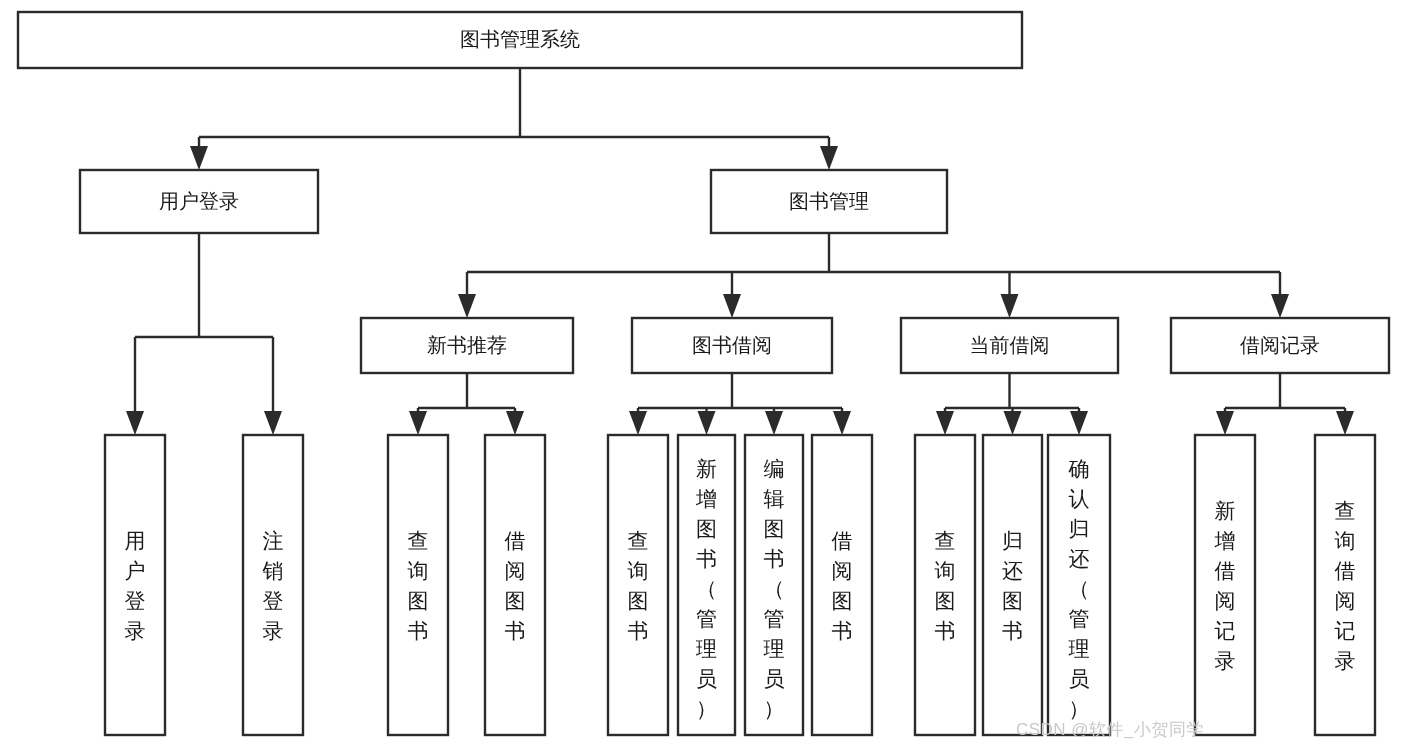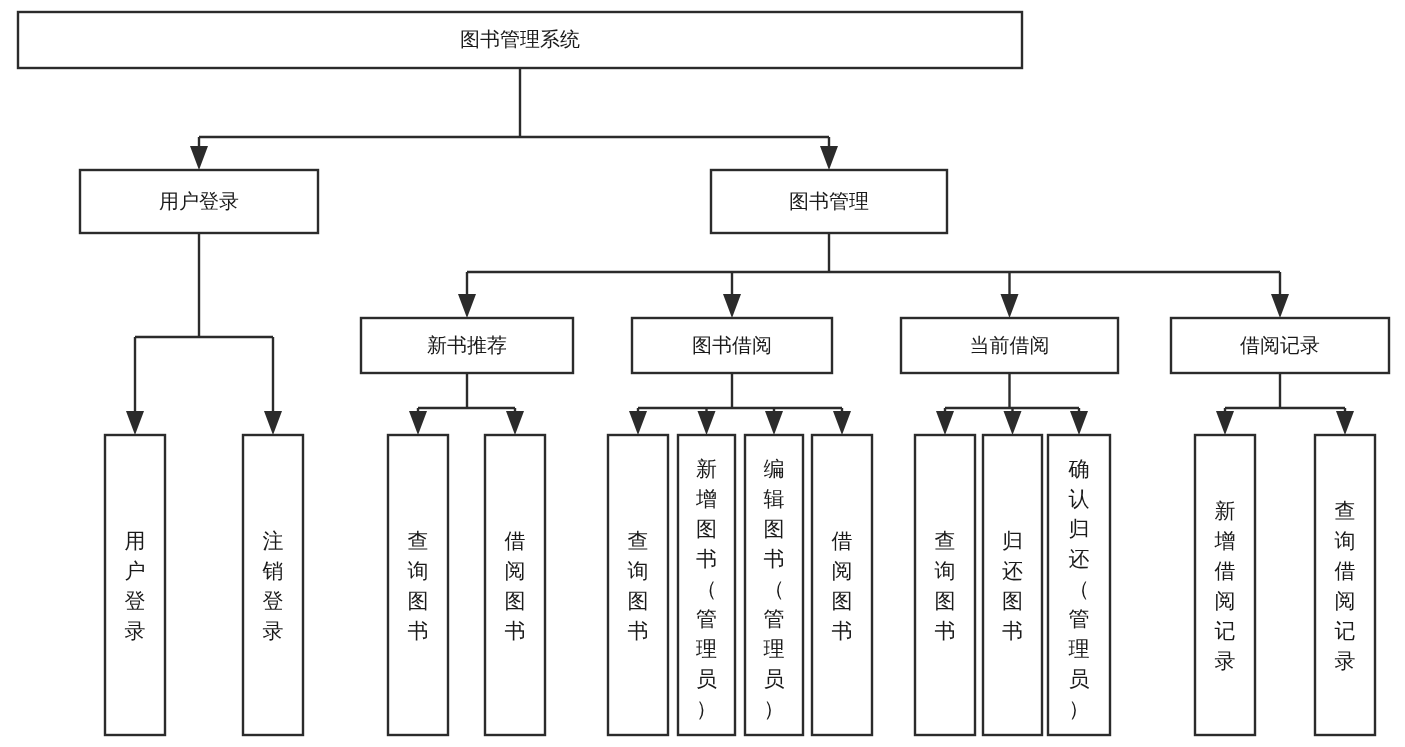--- a/index.html
+++ b/index.html
@@ -243,13 +243,14 @@
         <g>
           <rect x="1195" y="435" width="60" height="300" class="node-box"></rect>
           <text x="1225" y="518.4" class="node-label-vertical" font-size="21"><tspan x="1225" dy="0">新</tspan><tspan x="1225" dy="30">增</tspan><tspan x="1225" dy="30">借</tspan><tspan x="1225" dy="30">阅</tspan><tspan x="1225" dy="30">记</tspan><tspan x="1225" dy="30">录</tspan></text>
         </g>
         <g>
           <rect x="1315" y="435" width="60" height="300" class="node-box"></rect>
           <text x="1345" y="518.4" class="node-label-vertical" font-size="21"><tspan x="1345" dy="0">查</tspan><tspan x="1345" dy="30">询</tspan><tspan x="1345" dy="30">借</tspan><tspan x="1345" dy="30">阅</tspan><tspan x="1345" dy="30">记</tspan><tspan x="1345" dy="30">录</tspan></text>
         </g>
       </g>
   </svg>
+  <div class="watermark-text">CSDN @软件_小贺同学</div>
 </div>
 
 </body></html>

